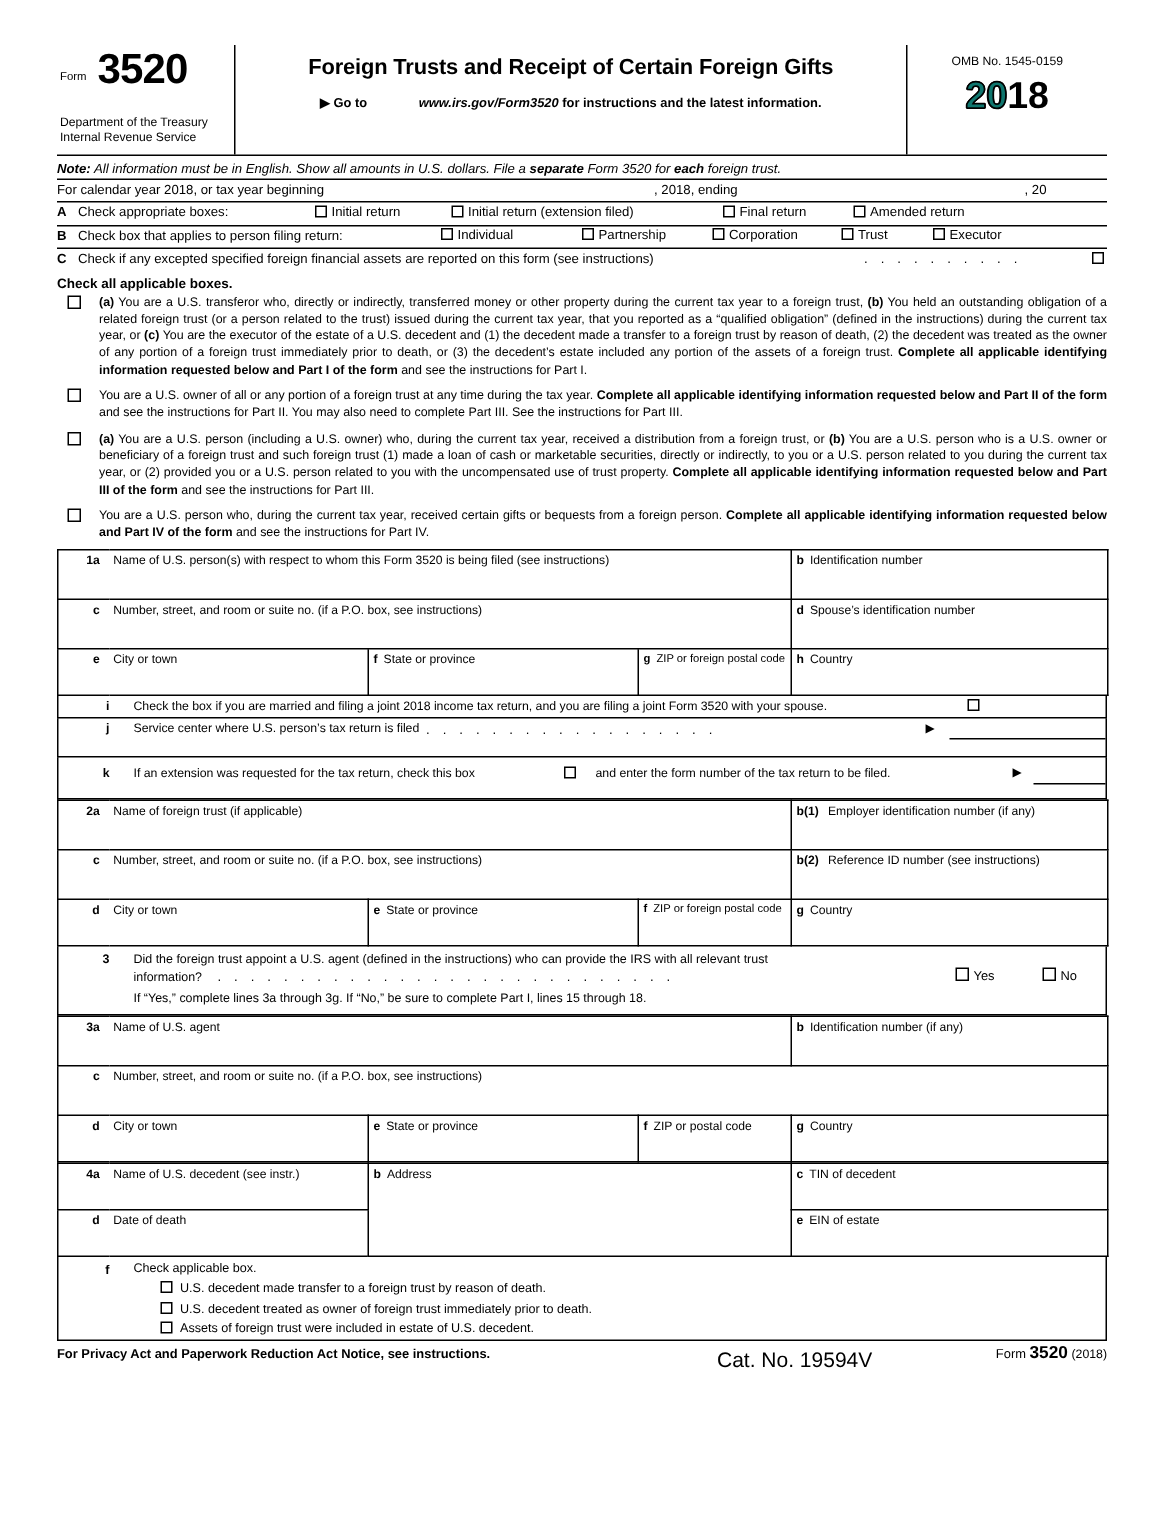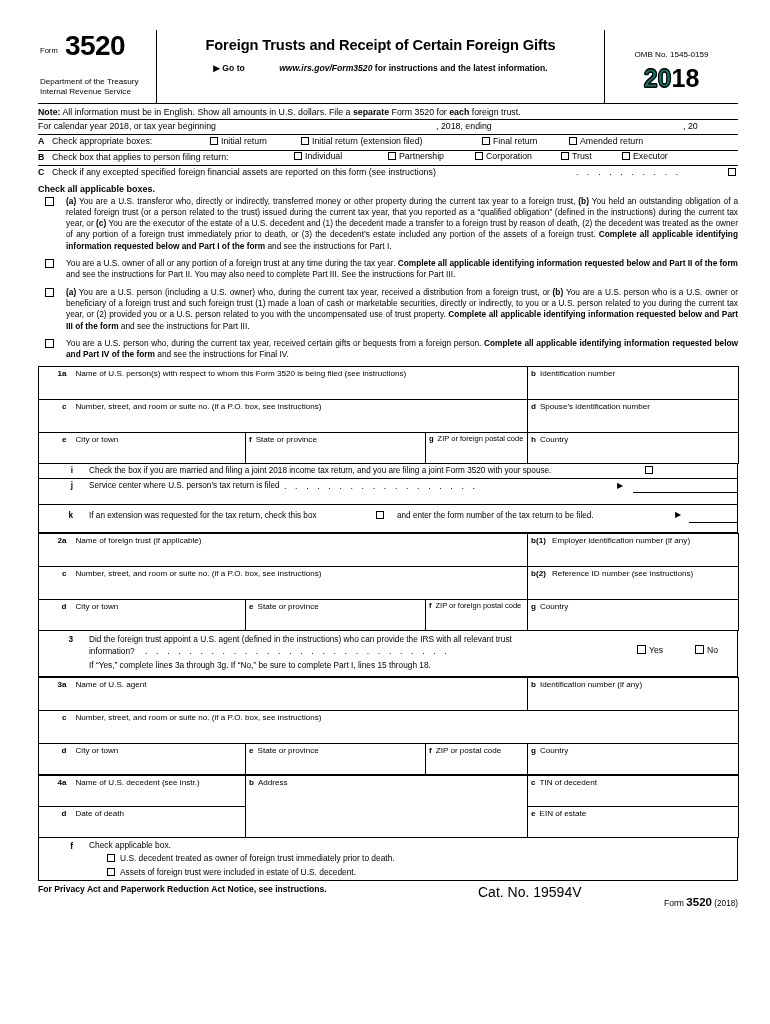--- a/index.html
+++ b/index.html
@@ -80,41 +80,41 @@
     font-size: 8.6px;
     font-weight: bold;
     margin-top: 8px;
   }
   .goto i { font-style: italic; margin-left: 32px; }
   .hdr-right {
     width: 133px;
     box-sizing: border-box;
     text-align: center;
     padding-top: 6px;
-    margin-top: 14px;
   }
   .omb { font-size: 8.1px; }
   .yearwrap {
     margin-top: 7px;
     font-size: 25px;
     font-weight: bold;
     line-height: 1;
     letter-spacing: 0px;
   }
   .yr-hollow {
     color: #0f766e;
     -webkit-text-stroke: 1px #000;
     text-shadow:
       -0.7px 0 #000, 0.7px 0 #000, 0 -0.7px #000, 0 0.7px #000;
   }
 
   .noteline {
     padding: 2.5px 0 2.5px 0;
     font-size: 8.8px;
     border-bottom: 0.9px solid #000;
+    font-style: italic;
   }
   .calyear {
     position: relative;
     height: 14px;
     font-size: 8.8px;
     border-bottom: 0.9px solid #000;
   }
   .calyear .a { position: absolute; left: 0; top: 1px; }
   .calyear .b { position: absolute; left: 398px; top: 1px; }
   .calyear .c { position: absolute; left: 645px; top: 1px; }
@@ -281,21 +281,21 @@
   .fchk .opt .cb { margin-right: 5px; }
 
   .footer {
     position: relative;
     height: 16px;
     padding-top: 3px;
     font-size: 8.6px;
   }
   .footer .fl { position: absolute; left: 0; top: 3px; font-weight: bold; }
   .footer .fc { position: absolute; left: 440px; top: 3.5px; font-size: 14px; }
-  .footer .fr { position: absolute; right: 0; top: 2px; margin-top: 13px; }
+  .footer .fr { position: absolute; right: 0; top: 2px; }
   .footer .fr .big { font-size: 11.5px; font-weight: bold; }
 </style>
 </head>
 <body>
 
 <div class="page">
 <div class="form">
 
   <div class="header">
     <div class="hdr-left">
@@ -369,21 +369,21 @@
     <div class="pblock">
       <span class="pcb"></span>
       <span class="ptext"><span>You are a U.S. owner of all or any portion of a foreign trust at any time during the tax year. </span><b>Complete all applicable identifying information requested below and Part II of the form</b><span> and see the instructions for Part II. You may also need to complete Part III. See the instructions for Part III.</span></span>
     </div>
     <div class="pblock">
       <span class="pcb"></span>
       <span class="ptext"><b>(a)</b><span> You are a U.S. person (including a U.S. owner) who, during the current tax year, received a distribution from a foreign trust, or </span><b>(b)</b><span> You are a U.S. person who is a U.S. owner or beneficiary of a foreign trust and such foreign trust (1) made a loan of cash or marketable securities, directly or indirectly, to you or a U.S. person related to you during the current tax year, or (2) provided you or a U.S. person related to you with the uncompensated use of trust property. </span><b>Complete all applicable identifying information requested below and Part III of the form</b><span> and see the instructions for Part III.</span></span>
     </div>
     <div class="pblock" style="margin-bottom:5px;">
       <span class="pcb"></span>
-      <span class="ptext"><span>You are a U.S. person who, during the current tax year, received certain gifts or bequests from a foreign person. </span><b>Complete all applicable identifying information requested below and Part IV of the form</b><span> and see the instructions for Final IV.</span></span>
+      <span class="ptext"><span>You are a U.S. person who, during the current tax year, received certain gifts or bequests from a foreign person. </span><b>Complete all applicable identifying information requested below and Part IV of the form</b><span> and see the instructions for Part IV.</span></span>
     </div>
   </div>
 
   <table class="ftable">
     <colgroup>
       <col style="width:34px">
           <col style="width:173px">
           <col style="width:180px">
           <col style="width:102px">
           <col style="width:211px">
@@ -519,20 +519,21 @@
       <td class="idxcell cellMed">d</td>
       <td class="noL cellMed"><span>Date of death</span></td>
       <td class="cellMed"><span class="k">e</span><span>EIN of estate</span></td>
     </tr>
   </tbody>
       </table>
 
   <div class="fchk">
     <span class="idx">f</span>
     <div class="hdr">Check applicable box.</div>
+    <div class="opt"><span class="cb"></span><span>U.S. decedent made transfer to a foreign trust by reason of death.</span></div>
     <div class="opt"><span class="cb"></span><span>U.S. decedent treated as owner of foreign trust immediately prior to death.</span></div>
     <div class="opt"><span class="cb"></span><span>Assets of foreign trust were included in estate of U.S. decedent.</span></div>
   </div>
 
   <div class="footer">
     <span class="fl">For Privacy Act and Paperwork Reduction Act Notice, see instructions.</span>
     <span class="fc">Cat. No. 19594V</span>
     <span class="fr">
       <span style="font-size:8.6px;">Form</span>
       <span class="big">3520</span>

